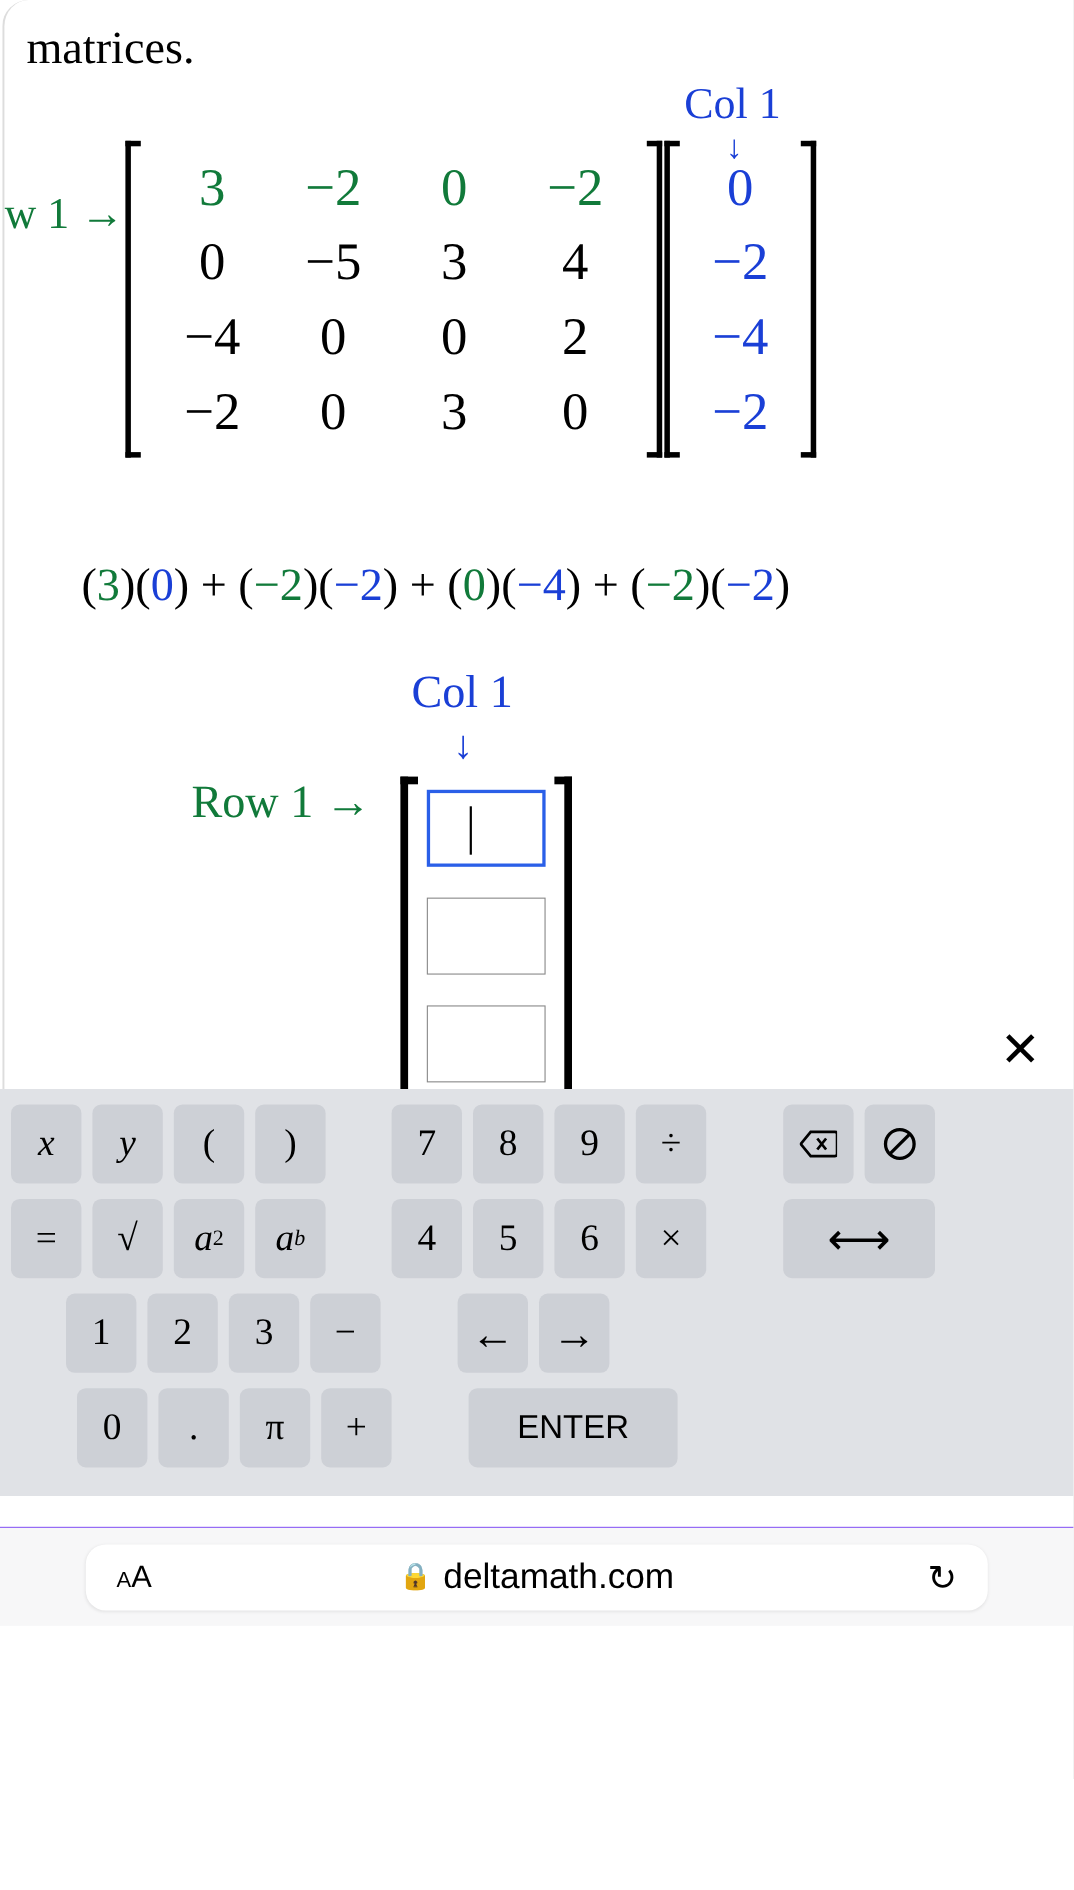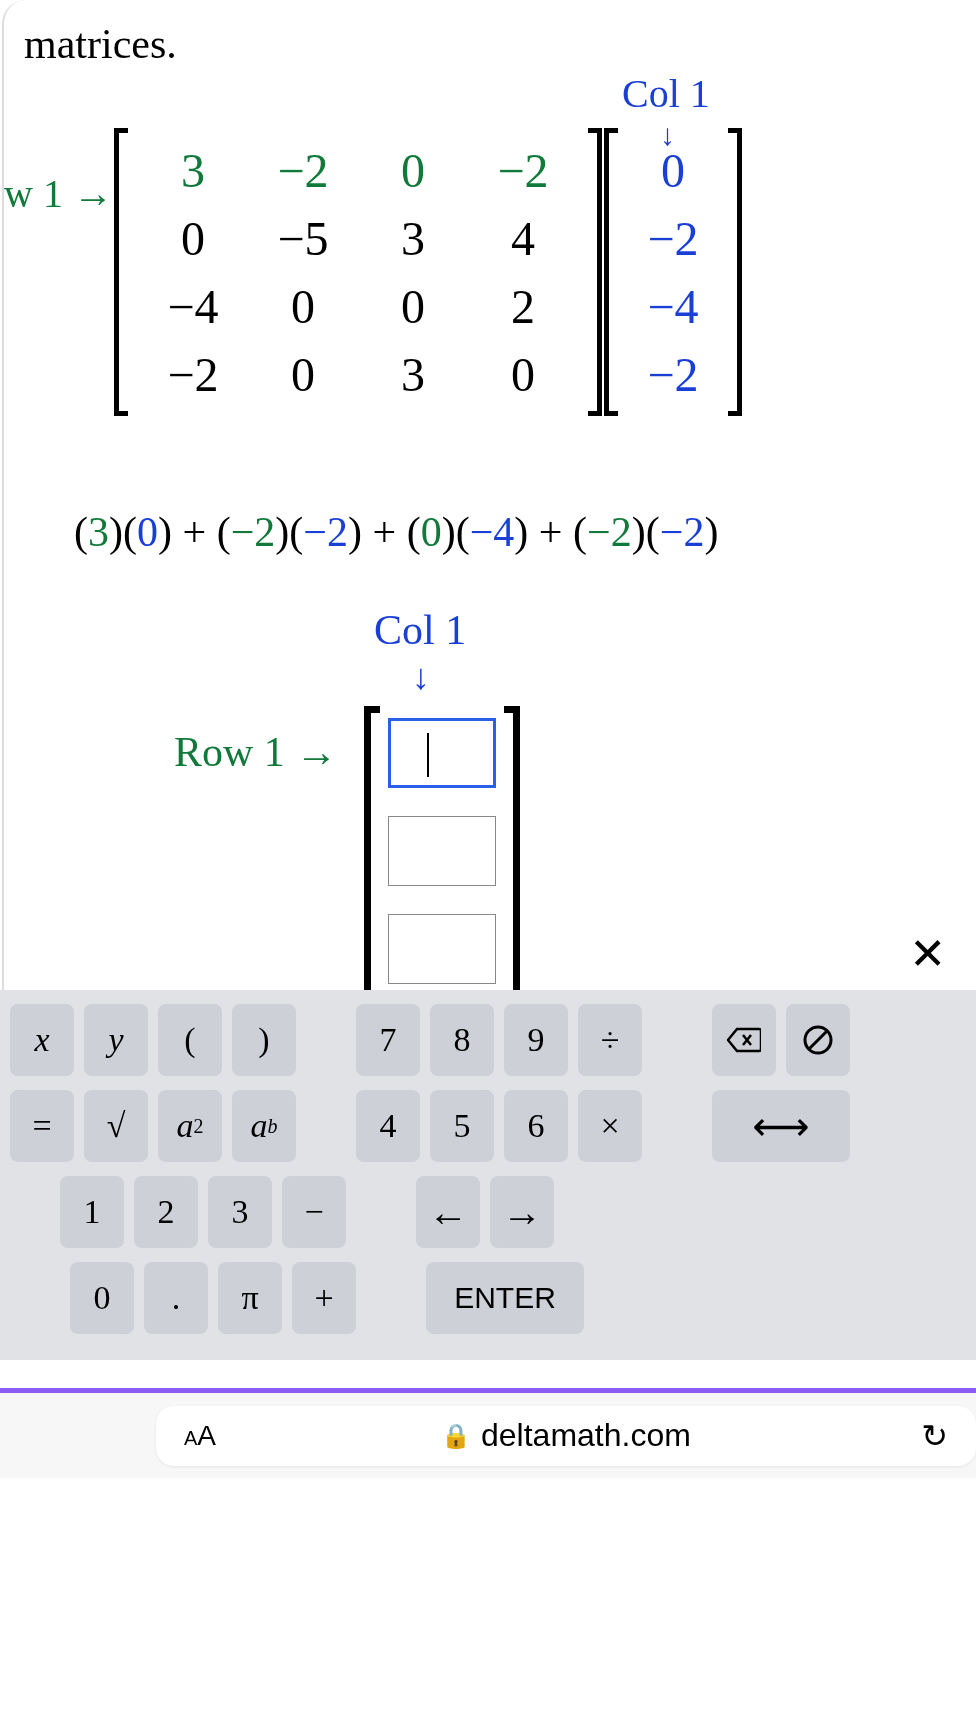--- a/index.html
+++ b/index.html
@@ -108,21 +108,21 @@
   .col-arrow-2 {
     position: absolute;
     left: 388px;
     top: 50px;
     color: #1a3fd6;
     font-size: 36px;
   }
   .row-label-2 {
     position: absolute;
     left: 150px;
-    top: 122px;
+    top: 100px;
     font-size: 42px;
     color: #117a3a;
   }
   .result-matrix {
     position: absolute;
     left: 340px;
     top: 100px;
     display: flex;
   }
   .rbracket {
@@ -191,36 +191,36 @@
     display: flex;
     align-items: center;
     justify-content: center;
     font-size: 34px;
     color: #000;
     font-family: 'Times New Roman', serif;
   }
   .key.sans { font-family: -apple-system, Arial, sans-serif; font-size: 30px; }
   .kw1 { width: 64px; }
   .kw2 { width: 138px; }
-  .kw-enter { width: 158px; }
+  .kw-enter { width: 190px; }
   .gap1 { width: 40px; }
   .gap2 { width: 50px; }
   .sup { font-size: 20px; vertical-align: super; }
   
   .browser-bar {
     position: absolute;
     top: 1388px;
     left: 0;
     width: 976px;
     height: 90px;
     background: #f7f7f8;
     display: flex;
     align-items: center;
-    justify-content: flex-end;
-    border-top: 5px solid #8b5cf6;
+    justify-content: center;
+    border-top: 1px solid #8b5cf6;
   }
   .addr {
     background: #fff;
     border-radius: 18px;
     width: 820px;
     height: 60px;
     display: flex;
     align-items: center;
     padding: 0 20px;
     box-shadow: 0 1px 3px rgba(0,0,0,0.08);

